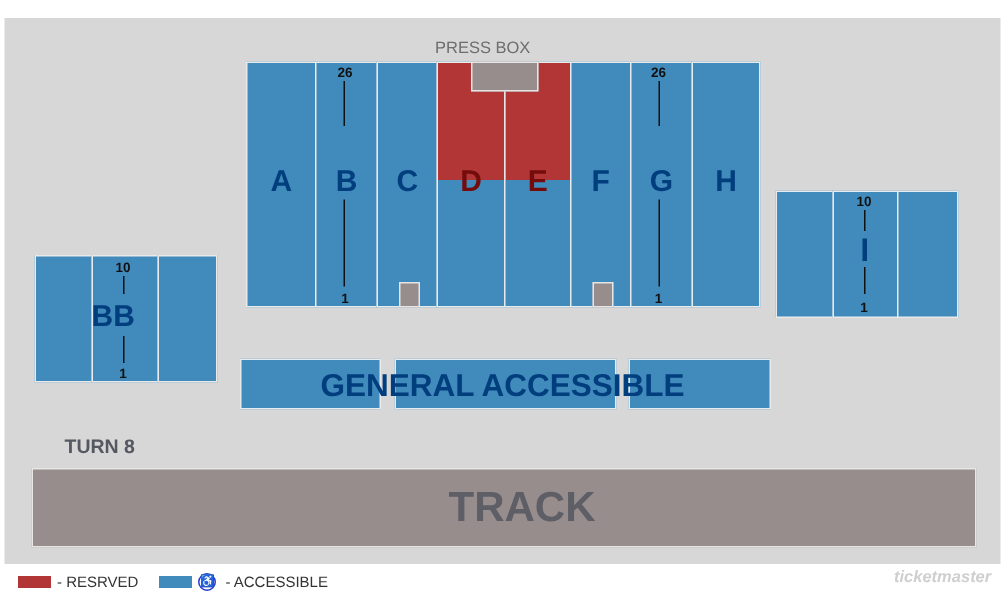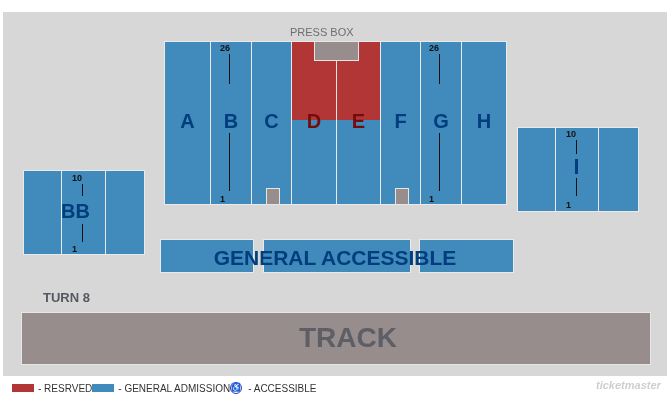--- a/index.html
+++ b/index.html
@@ -5,30 +5,30 @@
   html, body { margin:0; padding:0; background:#ffffff; }
   body { width:670px; height:410px; position:relative; overflow:hidden;
          font-family:"Liberation Sans", sans-serif; }
   .bg { position:absolute; left:3px; top:12px; width:664px; height:364px; background:#d7d7d7; }
   .abs { position:absolute; box-sizing:border-box; }
   .ga { background:#418abc; border:1px solid #eaeaea; }
   .rs { background:#b33636; }
   .gray { background:#978d8d; border:1px solid #e6e6e6; }
   .lbl { position:absolute; font-weight:bold; color:#003e7e; font-size:20px; text-align:center; line-height:20px; }
   .lbl.red { color:#750c0c; }
-  .num { position:absolute; font-size:9px; font-weight:bold; color:#111; text-align:left; width:20px; line-height:10px; }
+  .num { position:absolute; font-size:9px; font-weight:bold; color:#111; text-align:center; width:20px; line-height:10px; }
   .vline { position:absolute; width:1px; background:#111; }
   .press { position:absolute; left:290px; top:26px; width:92px; text-align:left; font-size:11px; color:#6e6e6e; }
   .turn { position:absolute; left:43px; top:290px; font-size:13px; font-weight:bold; color:#555860; }
   .track { left:21px; top:312px; width:630px; height:53px; }
   .track-lbl { position:absolute; left:21px; top:322px; width:654px; text-align:center; font-size:28px; font-weight:bold; color:#5d5e66; }
   .ga-lbl { position:absolute; left:150px; top:246px; width:370px; text-align:center; font-size:21px; font-weight:bold; color:#003e7e; }
   .legend { position:absolute; left:12px; top:381px; height:14px; display:flex; align-items:center; font-size:10px; color:#333; }
   .swatch { width:22px; height:8px; display:inline-block; margin-right:4px; }
-  .legend span.txt { }
+  .legend span.txt { margin-right:14px; }
   .acc { width:12px; height:12px; border:1.5px solid #2a3ad0; border-radius:50%; box-sizing:border-box; color:#2a3ad0; font-size:8px; line-height:9px; text-align:center; margin-right:6px; }
   .tm { position:absolute; left:596px; top:379px; font-size:11px; font-style:italic; font-weight:bold; color:#cfcfcf; }
 </style>
 </head>
 <body>
 
 <div class="bg"></div>
 
 <div class="press">PRESS BOX</div>
 
@@ -93,18 +93,17 @@
 
 <div class="turn">TURN 8</div>
 
 <div class="abs gray track"></div>
 <div class="track-lbl">TRACK</div>
 
 <div class="legend">
   <span class="swatch" style="background:#b33636;"></span>
   <span class="txt">- RESRVED</span>
   <span class="swatch" style="background:#418abc;"></span>
-  <span class="txt">- GENERAL ADMISSION</span>
   <span class="acc">♿</span>
   <span class="txt">- ACCESSIBLE</span>
 </div>
 
 <div class="tm">ticketmaster</div>
 
 </body></html>

